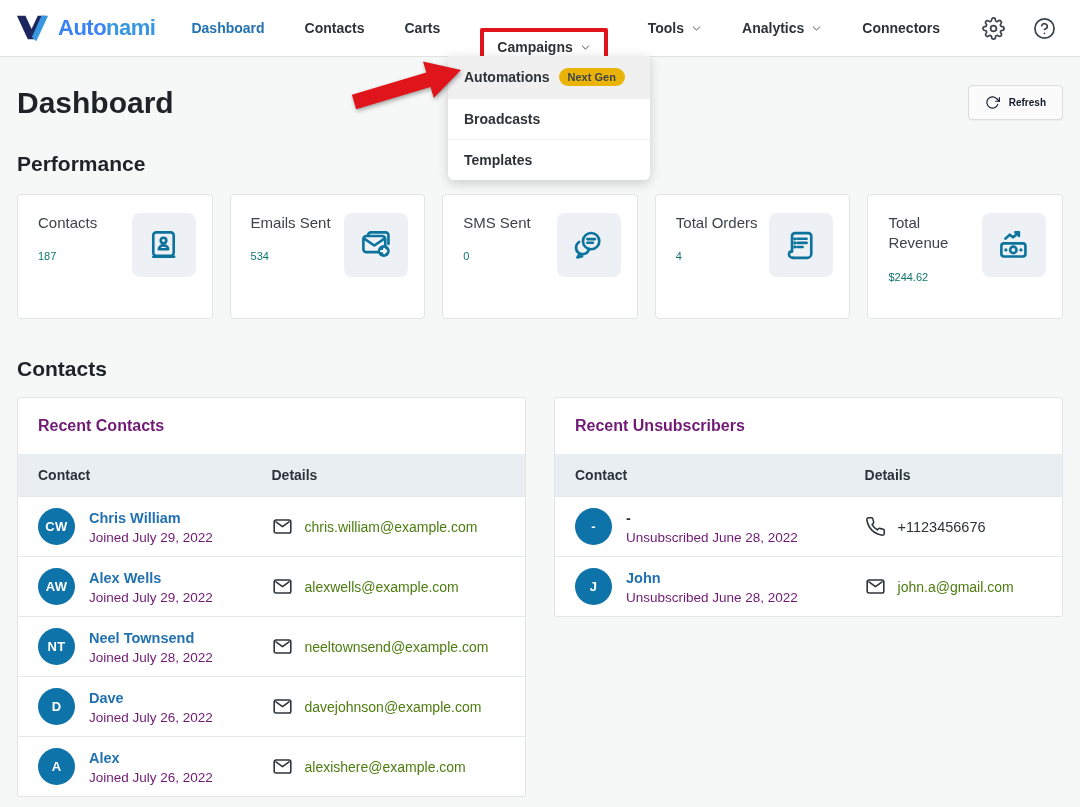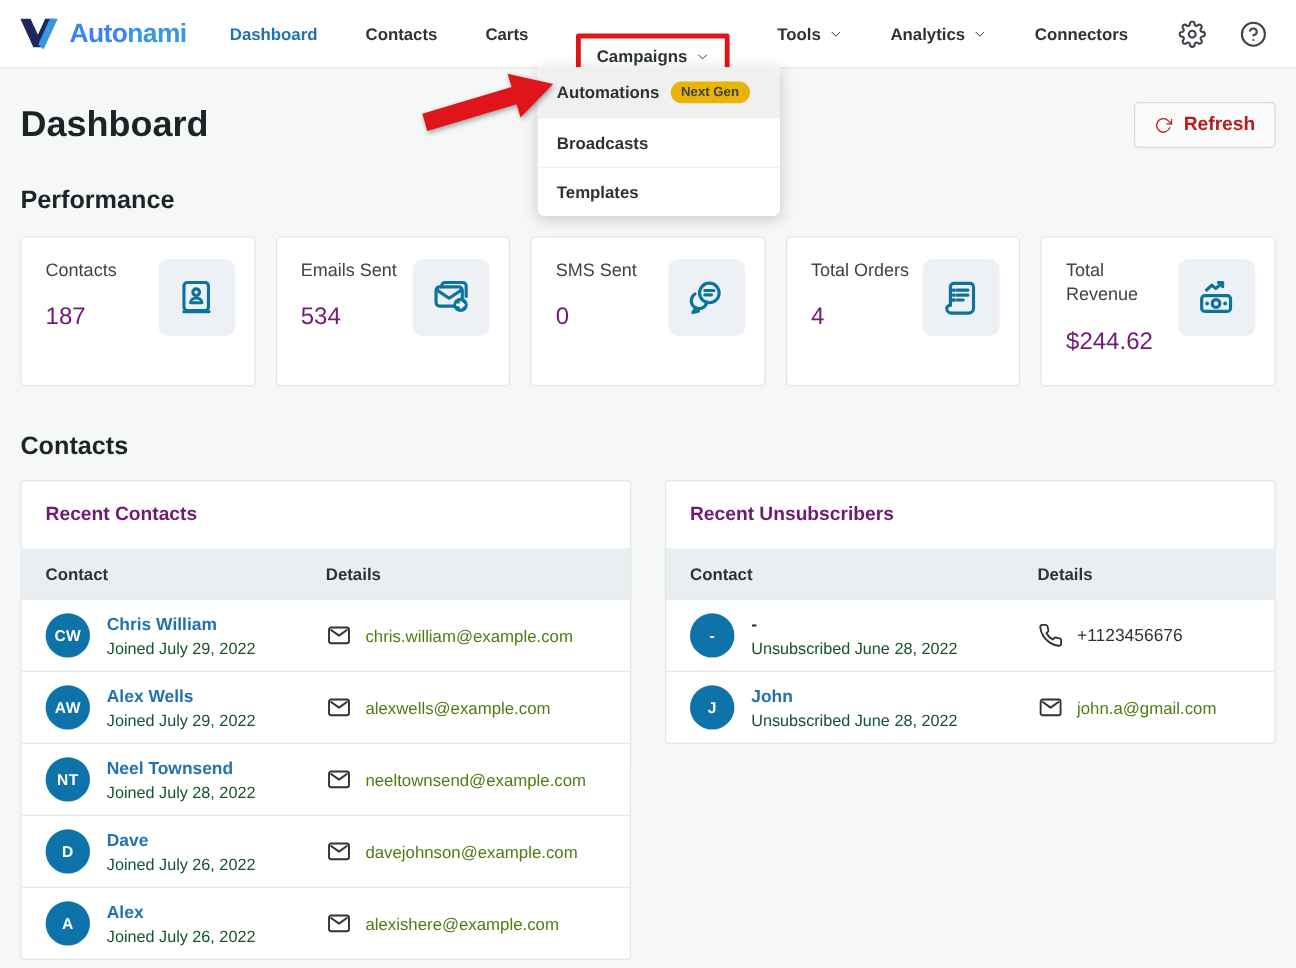--- a/index.html
+++ b/index.html
@@ -29,48 +29,48 @@
   .dd-item.hl { background:#f0f0f1; }
   .badge { background:#eab308; color:#3c434a; font-size:11px; font-weight:600; padding:3px 9px; border-radius:12px; white-space:nowrap; }
 
   
   .anno-arrow { position:absolute; left:346px; top:52px; width:120px; height:60px; z-index:30; filter:drop-shadow(1px 2px 2px rgba(0,0,0,.35)); pointer-events:none; }
 
   
   .main { padding:0 17px; }
   .title-row { margin-top:28px; display:flex; justify-content:space-between; align-items:center; }
   h1.page-title { font-size:30px; font-weight:700; color:#1d2327; }
-  .btn-refresh { display:inline-flex; align-items:center; gap:9px; background:#fbfbfc; border:1px solid #dcdcde; border-radius:4px; padding:9px 16px; font-size:16px; font-weight:600; color:#b91c1c; font-family:inherit; cursor:pointer; box-shadow:0 1px 1px rgba(0,0,0,.04); }
+  .btn-refresh { display:inline-flex; align-items:center; gap:9px; background:#fbfbfc; border:1px solid #dcdcde; border-radius:4px; padding:9px 16px; font-size:10px; font-weight:600; color:#0f172a; font-family:inherit; cursor:pointer; box-shadow:0 1px 1px rgba(0,0,0,.04); }
   .btn-refresh svg { width:15px; height:15px; }
   h2.section-h { font-size:21px; font-weight:700; color:#1d2327; }
   .perf-h { margin-top:32px; }
   .contacts-h { margin-top:38px; }
 
   
   .cards { margin-top:18px; display:grid; grid-template-columns:repeat(5,1fr); gap:17px; }
   .card { background:#fff; border:1px solid #e2e4e7; border-radius:4px; padding:18px 16px 18px 20px; height:125px; display:flex; justify-content:space-between; }
   .card-label { font-size:15px; color:#3c434a; line-height:1.35; max-width:86px; }
-  .card-value { margin-top:17px; font-size:20px; color:#701a75; }
+  .card-value { margin-top:17px; font-size:11px; color:#0f766e; }
   .icon-box { width:64px; height:64px; background:#edf1f5; border-radius:8px; display:flex; align-items:center; justify-content:center; flex-shrink:0; color:#0c739c; }
   .icon-box svg { width:35px; height:35px; }
 
   
   .tables { margin-top:16px; display:grid; grid-template-columns:1fr 1fr; gap:28px; align-items:start; }
   .panel { background:#fff; border:1px solid #e2e4e7; border-radius:3px; overflow:hidden; }
   .panel-title { padding:19px 20px; font-size:16px; font-weight:700; color:#701a75; }
   .thead { display:flex; background:#e9eef3; padding:13px 20px; font-size:14px; font-weight:600; color:#2c3338; }
   .col1 { width:50%; flex-shrink:0; }
   .col2 { flex:1; }
   .wide-first .col1 { width:62%; }
   .trow { display:flex; align-items:center; padding:10px 20px; border-top:1px solid #e5e7ea; min-height:60px; }
   .contact-cell { display:flex; align-items:center; gap:14px; }
   .avatar { width:37px; height:37px; border-radius:50%; background:#0e73a8; color:#fff; font-size:13px; font-weight:700; display:flex; align-items:center; justify-content:center; letter-spacing:.3px; flex-shrink:0; }
   .cname { font-size:14.5px; font-weight:600; color:#2271b1; text-decoration:none; cursor:pointer; }
   .cname.plain { color:#2c3338; cursor:default; }
-  .csub { font-size:13.5px; color:#14532d; margin-top:3px; }
+  .csub { font-size:13.5px; color:#701a75; margin-top:3px; }
   .detail-cell { display:flex; align-items:center; gap:12px; }
   .detail-cell svg { width:21px; height:21px; color:#2c3338; flex-shrink:0; }
   .dlink { font-size:14px; color:#4d7c0f; text-decoration:none; cursor:pointer; }
   .dlink.plain { color:#2c3338; cursor:default; font-size:14.5px; }
 </style>
 </head>
 <body>
 
 <header class="topbar">
   <div class="logo">

